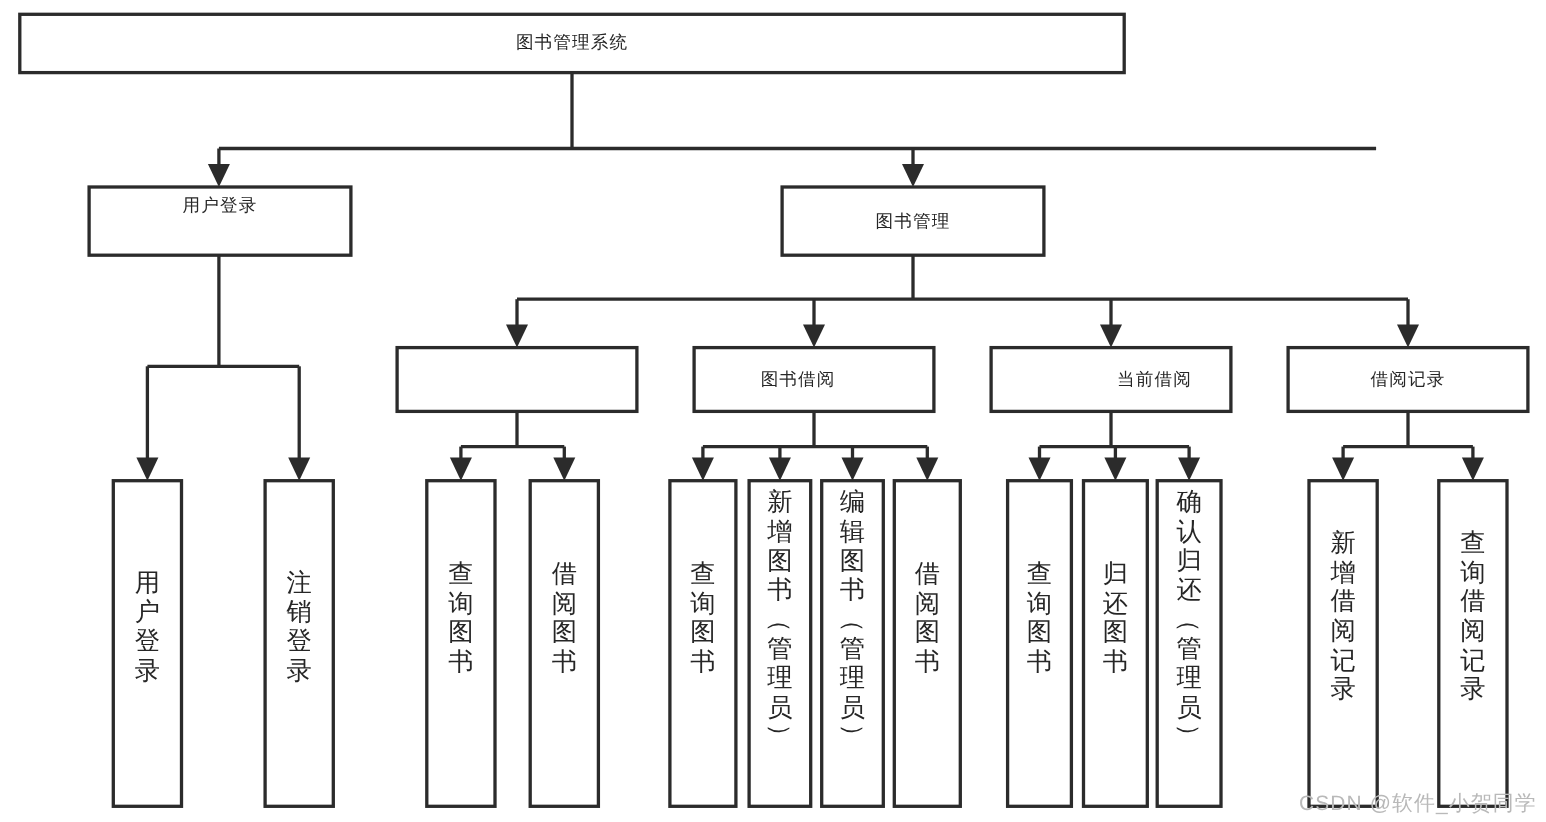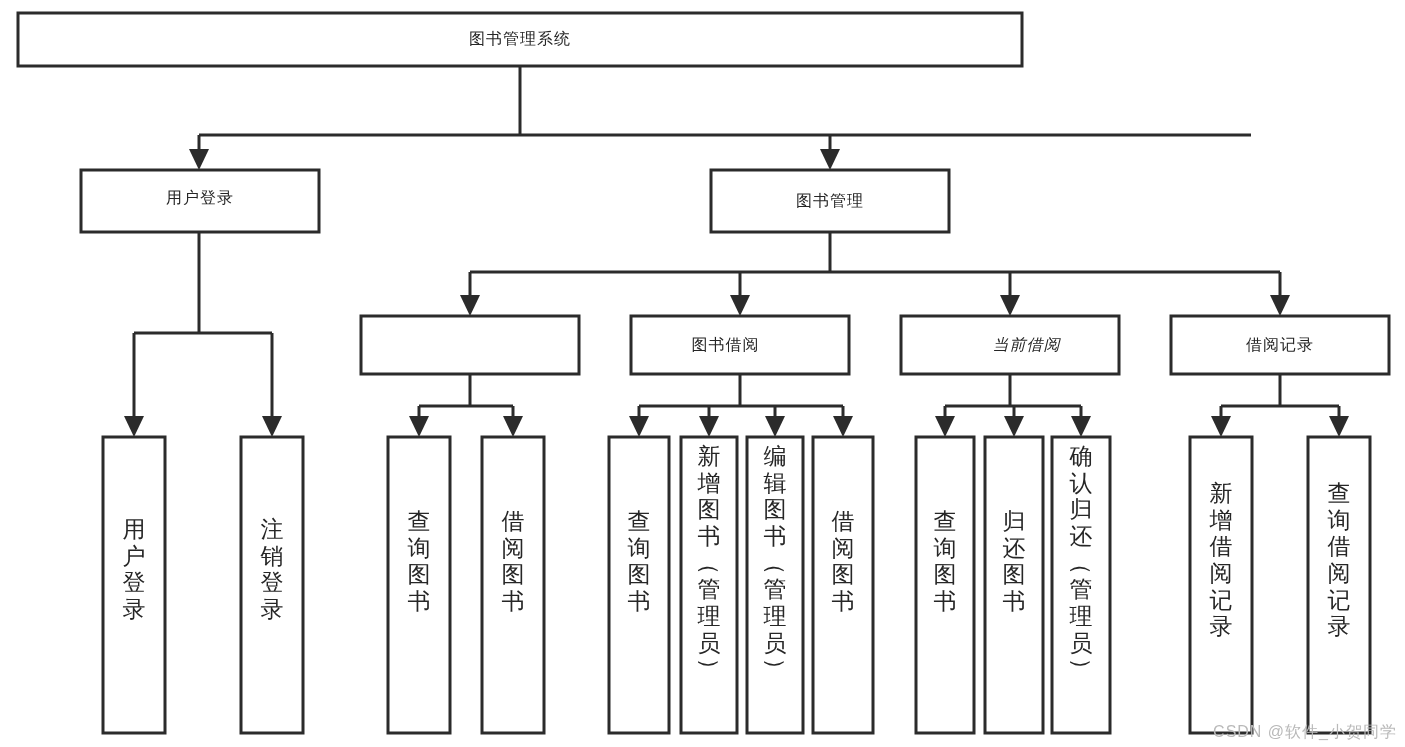--- a/index.html
+++ b/index.html
@@ -69,21 +69,21 @@
     display: block;
     text-align: center;
   }
   .node-label-v .ch.paren {
     transform: rotate(90deg);
   }
   .watermark {
     position: absolute;
     right: 8px;
     bottom: 4px;
-    font-size: 16px;
+    font-size: 19px;
     color: #b9b9b9;
     letter-spacing: 1px;
     white-space: nowrap;
     user-select: none;
   }
 </style>
 </head>
 <body>
 
 <div id="diagram-root">
@@ -188,25 +188,25 @@
     <rect class="node-box" x="813" y="437" width="60" height="296"></rect>
     <rect class="node-box" x="916" y="437" width="58" height="296"></rect>
     <rect class="node-box" x="985" y="437" width="58" height="296"></rect>
     <rect class="node-box" x="1052" y="437" width="58" height="296"></rect>
     <rect class="node-box" x="1190" y="437" width="62" height="296"></rect>
     <rect class="node-box" x="1308" y="437" width="62" height="296"></rect>
   </svg>
 
   <div class="node-label-h" style="left:18px; top:13px; width:1004px; height:53px;">图书管理系统</div>
 
-  <div class="node-label-h" style="left:81px; top:167px; width:238px; height:62px;">用户登录</div>
+  <div class="node-label-h" style="left:81px; top:156px; width:238px; height:62px;">用户登录</div>
   <div class="node-label-h" style="left:711px; top:170px; width:238px; height:62px;">图书管理</div>
 
   <div class="node-label-h" style="left:612px; top:316px; width:187px; height:58px;padding-left:20px;">图书借阅</div>
-  <div class="node-label-h" style="left:929px; top:316px; width:195px; height:58px;font-style:italic;">当前借阅</div>
+  <div class="node-label-h" style="left:952px; top:316px; width:195px; height:58px;">当前借阅</div>
   <div class="node-label-h" style="left:1171px; top:316px; width:218px; height:58px;border-radius:28px;">借阅记录</div>
 
   <div class="node-label-v" style="left:103px; top:516px; width:62px;">
       <span class="ch">用</span>
       <span class="ch">户</span>
       <span class="ch">登</span>
       <span class="ch">录</span>
     </div>
   <div class="node-label-v" style="left:241px; top:516px; width:62px;">
       <span class="ch">注</span>

